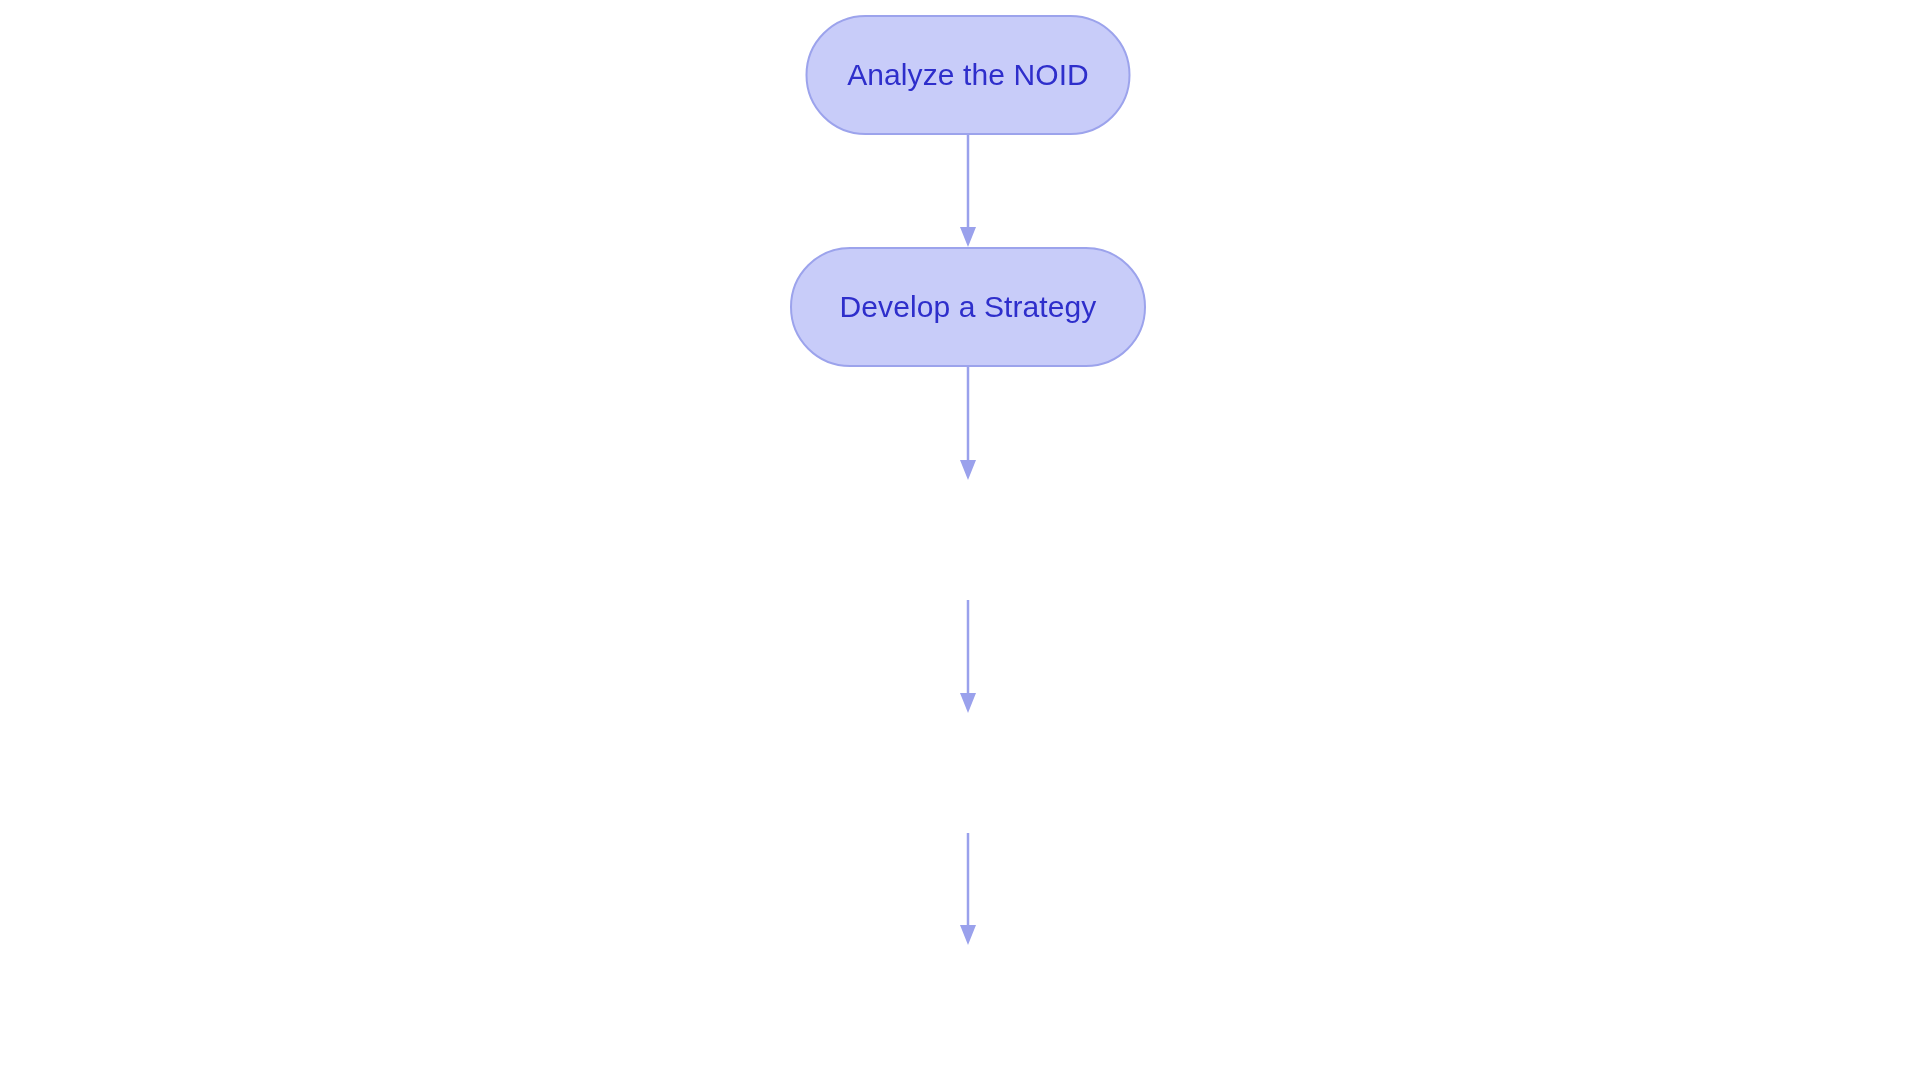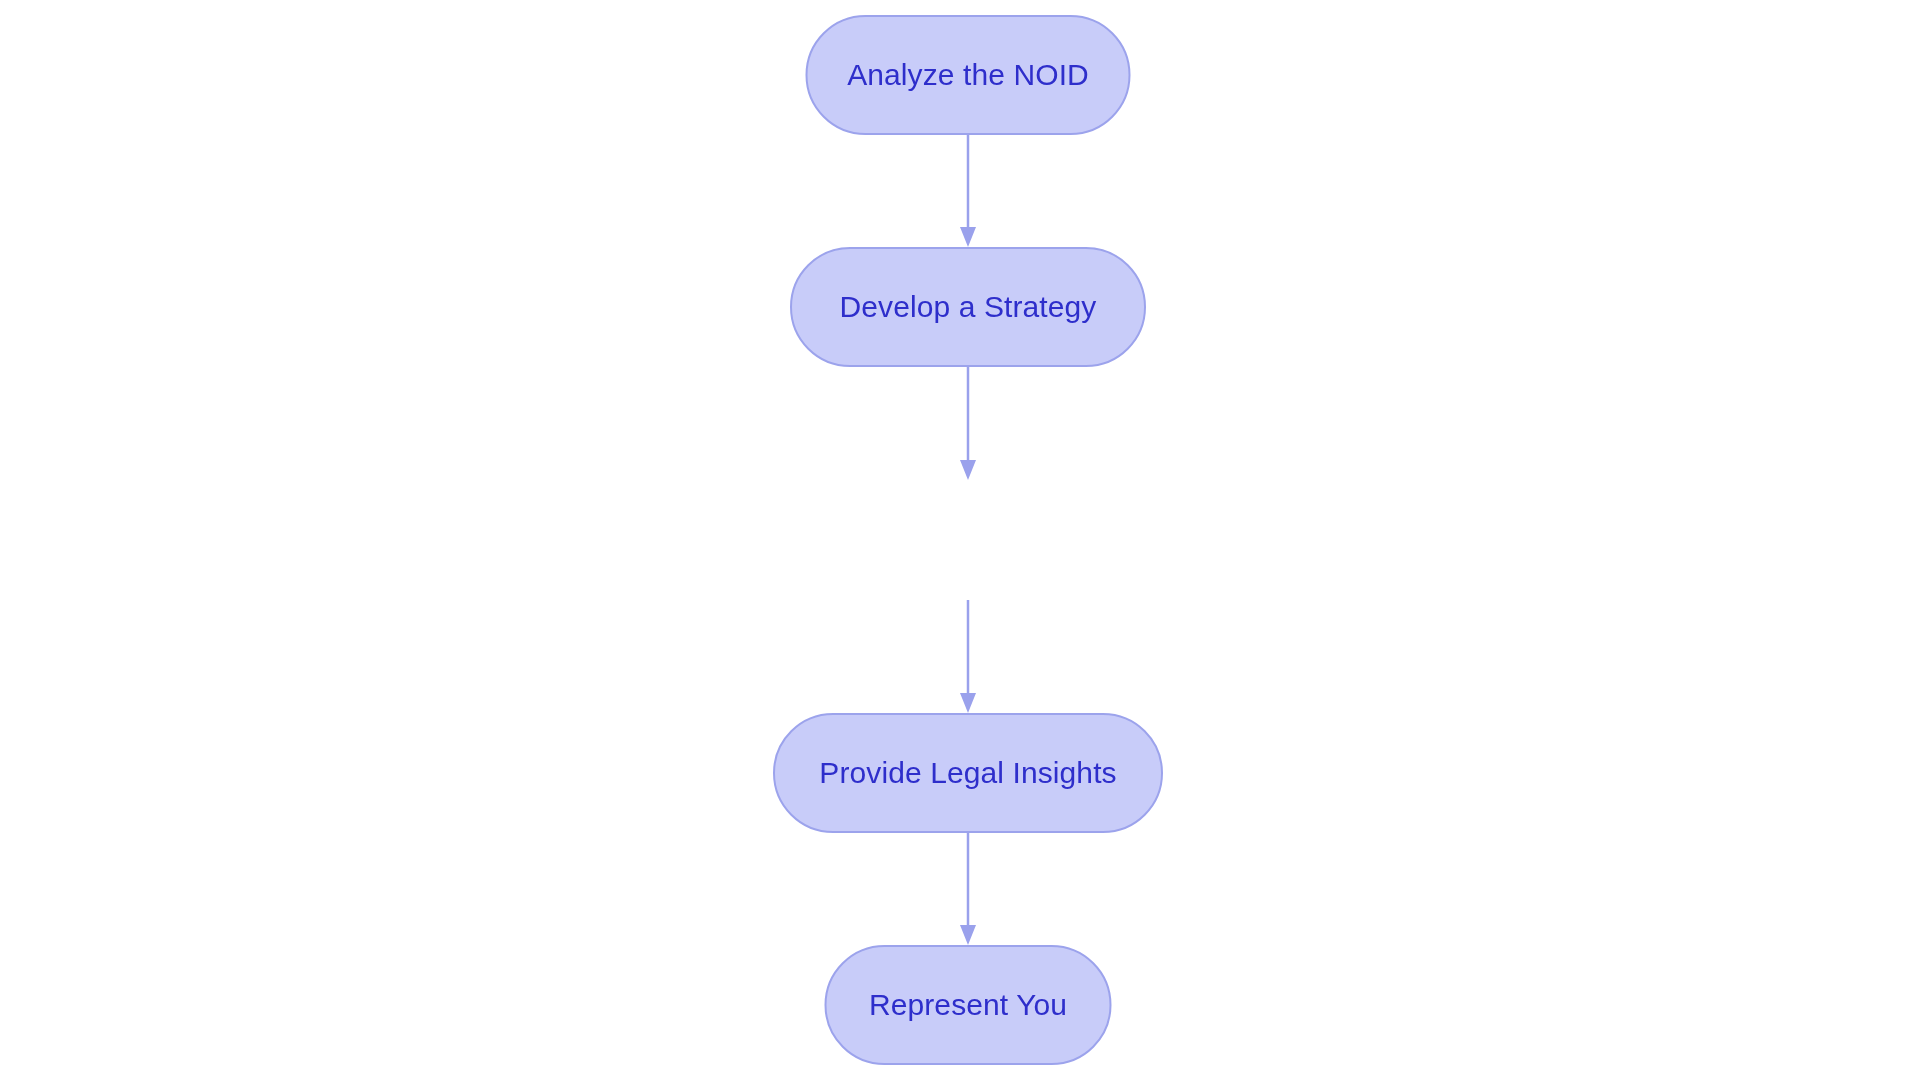--- a/index.html
+++ b/index.html
@@ -63,27 +63,21 @@
 
   <div class="node" style="left:968px; top:15px; width:325px;">
     <span class="node-label">Analyze the NOID</span>
   </div>
 
   <div class="node" style="left:968px; top:247px; width:356px;">
     <span class="node-label">Develop a Strategy</span>
   </div>
 
 
-  <div class="node" style="left:968px; top:713px; width:390px;">
-    <span class="node-label">Provide Legal Insights</span>
-  </div>
 
-  <div class="node" style="left:968px; top:945px; width:287px;">
-    <span class="node-label">Represent You</span>
-  </div>
 
   <div class="connector" style="left:968px; top:135px; height:112px;">
     <svg width="24" height="112" viewBox="0 0 24 112" aria-hidden="true">
       <line x1="12" y1="0" x2="12" y2="96" stroke="#9aa1ec" stroke-width="2.5"></line>
       <polygon points="12,112 4,92 20,92" fill="#9aa1ec"></polygon>
     </svg>
   </div>
 
   <div class="connector" style="left:968px; top:367px; height:113px;">
     <svg width="24" height="113" viewBox="0 0 24 113" aria-hidden="true">

